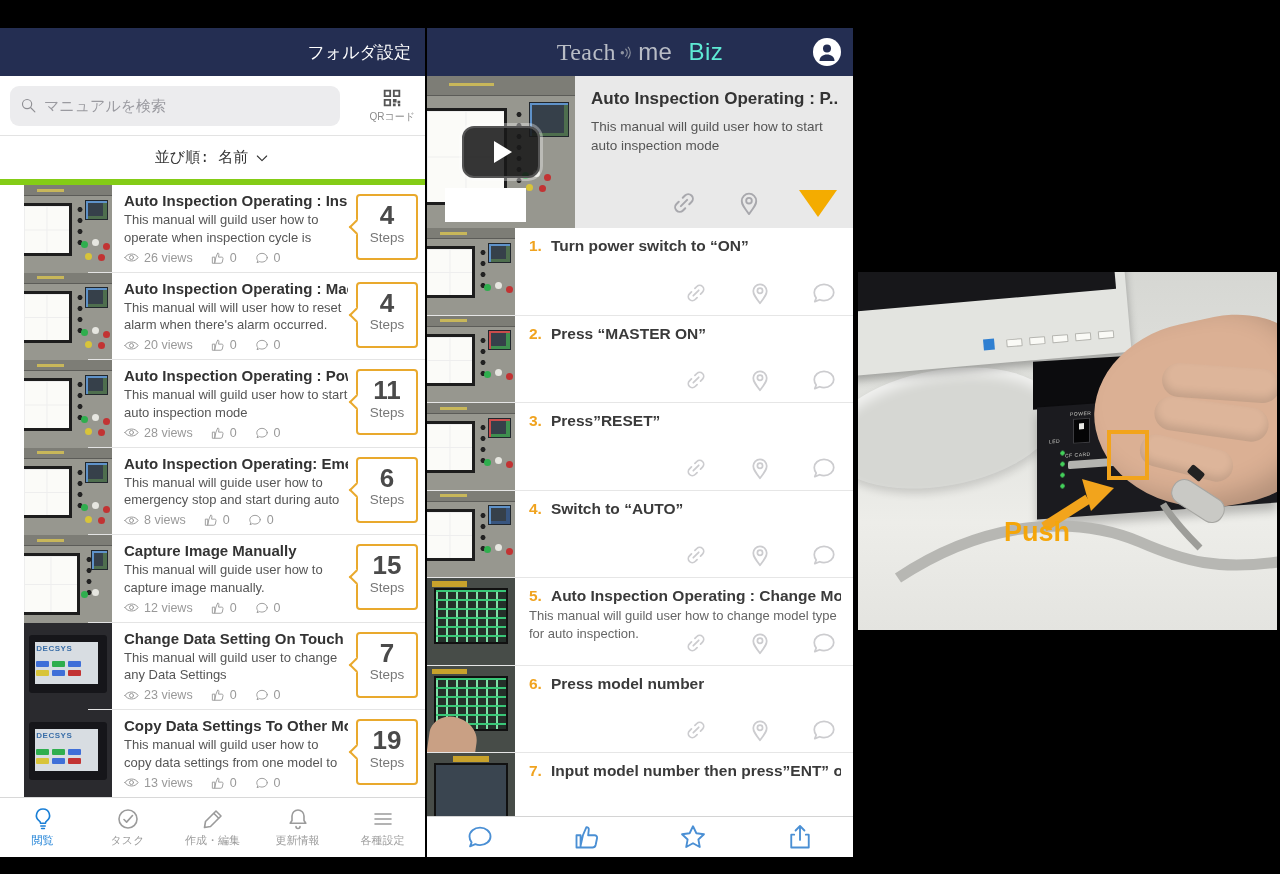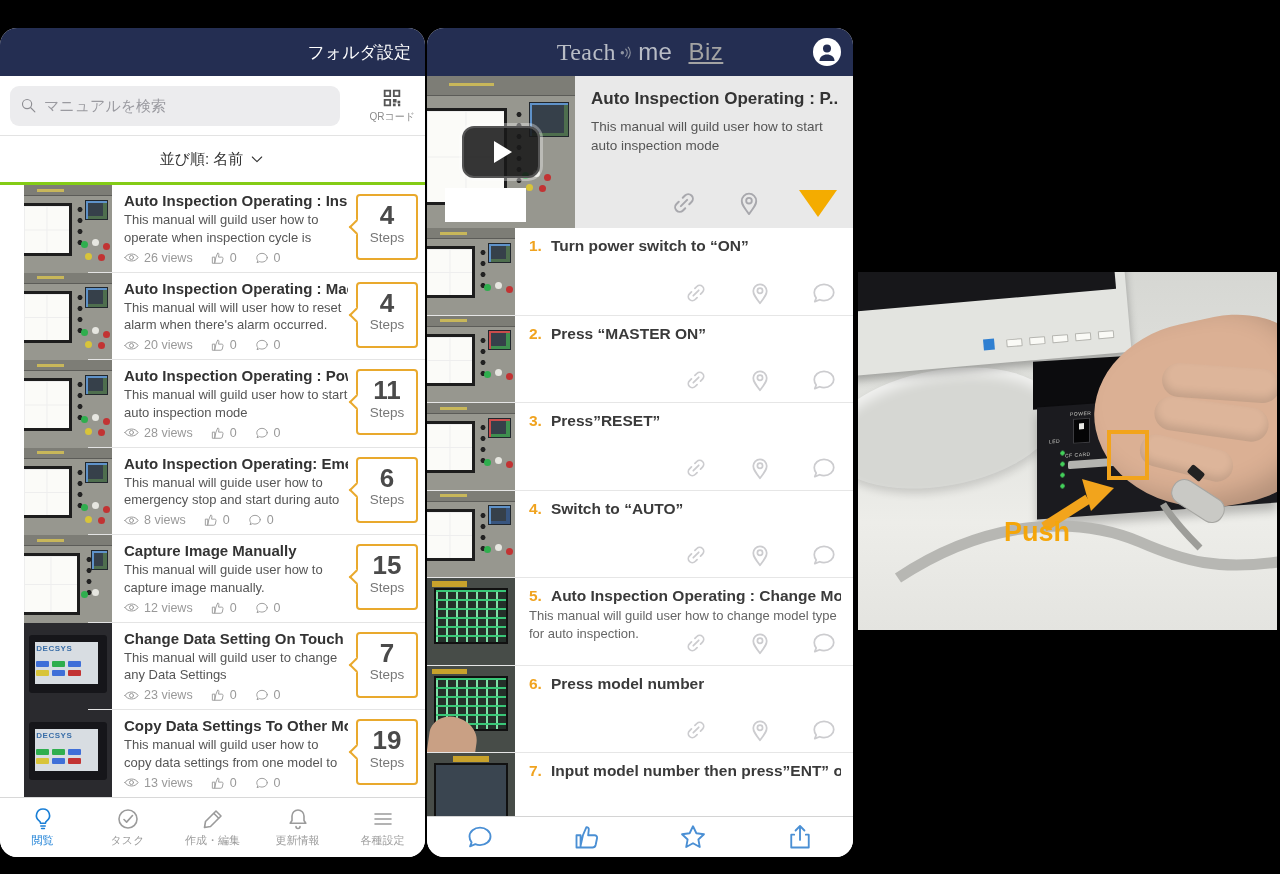--- a/index.html
+++ b/index.html
@@ -1,35 +1,35 @@
 <!DOCTYPE html>
 <html><head>
 <meta charset="utf-8">
 <style>
   * { margin:0; padding:0; box-sizing:border-box; }
   html,body { width:1280px; height:874px; background:#000; overflow:hidden;
     font-family:"Liberation Sans","DejaVu Sans",sans-serif; }
-  .panel { position:absolute; background:#fff; overflow:hidden;border-radius:17px; }
+  .panel { position:absolute; background:#fff; overflow:hidden; }
 
   
   #left-panel { left:0; top:28px; width:425px; height:829px; display:flex; flex-direction:column; }
   .lp-header { height:48px; background:#242e52; color:#fff; display:flex; align-items:center;
     justify-content:flex-end; padding-right:14px; font-size:17px; flex:none; }
   .search-row { height:60px; display:flex; align-items:center; padding:0 10px; flex:none;
     border-bottom:1px solid #e3e3e3; }
   .search-box { width:330px; height:40px; background:#ececee; border-radius:9px; display:flex;
     align-items:center; padding:0 10px; gap:7px; color:#8e8e93; }
   .search-box input { border:none; background:transparent; outline:none; font-size:15px;
     color:#333; width:100%; font-family:inherit; }
   .search-box input::placeholder { color:#9a9aa0; }
   .qr-btn { margin-left:auto; display:flex; flex-direction:column; align-items:center;
     color:#555; font-size:10px; gap:1px; }
   .qr-btn .qlabel { color:#8a8a8a; }
   .sort-row { height:49px; display:flex; align-items:center; justify-content:center; gap:6px;
-    font-size:15px; color:#333; border-bottom:3px solid #84cc16; flex:none; }
+    font-size:15px; color:#333; border-bottom:6px solid #84cc16; flex:none;font-family:Liberation Mono, monospace; }
   .manual-list { flex:1; overflow:hidden; }
   .item { height:87.5px; display:flex; position:relative; }
   .item::after { content:""; position:absolute; left:88px; right:0; bottom:0; height:1px; background:#e4e4e4; }
   .thumb { width:88px; flex:none; position:relative; overflow:hidden;margin-left:24px; }
   .item-body { flex:1; min-width:0; padding:7px 6px 0 12px; }
   .item-title { font-size:15px; font-weight:bold; color:#333; white-space:nowrap; overflow:hidden; }
   .item-desc { font-size:13px; color:#555; line-height:1.38; margin-top:2px; height:36px; overflow:hidden; }
   .item-meta { display:flex; align-items:center; gap:5px; margin-top:3px; font-size:12.5px; color:#999; }
   .item-meta .gap { width:8px; }
   .steps-badge { flex:none; width:62px; height:66px; border:2px solid #e9a92d; border-radius:4px;
@@ -44,21 +44,21 @@
     gap:2px; color:#9b9b9b; font-size:11px;text-align:center; }
   .tab.active { color:#1a7fd6; }
 
   
   #mid-panel { left:427px; top:28px; width:426px; height:829px; display:flex; flex-direction:column; }
   .mp-header { height:48px; background:#242e52; flex:none; display:flex; align-items:center;
     justify-content:center; position:relative; }
   .logo { display:flex; align-items:center; font-size:24px; font-weight:500; letter-spacing:.5px; }
   .logo .t1 { color:#b9bdc6;font-family:Liberation Serif, serif; }
   .logo .t2 { color:#b9bdc6; margin-left:2px; }
-  .logo .t3 { color:#a3a3a3; margin-left:16px;text-decoration:underline; }
+  .logo .t3 { color:#5eead4; margin-left:16px; }
   .logo .wave { color:#8f94a2; margin:0 1px 0 3px; display:flex; }
   .avatar { position:absolute; right:12px; top:10px; width:28px; height:28px; border-radius:50%;
     background:#fff; color:#242e52; display:flex; align-items:center; justify-content:center; overflow:hidden; }
   .main-card { height:152px; background:#e9e9e9; flex:none; display:flex; position:relative; }
   .card-thumb { width:148px; flex:none; position:relative; overflow:hidden; }
   .card-body { flex:1; padding:13px 14px 0 16px; min-width:0; }
   .card-title { font-size:17px; font-weight:bold; color:#333; white-space:nowrap; overflow:hidden; }
   .card-desc { font-size:13.5px; color:#555; line-height:1.4; margin-top:9px; max-width:310px; }
   .card-icons { position:absolute; right:16px; bottom:10px; display:flex; align-items:center; gap:36px; color:#a8a8ad; }
   .tri-down { width:0; height:0; border-left:19px solid transparent; border-right:19px solid transparent;

